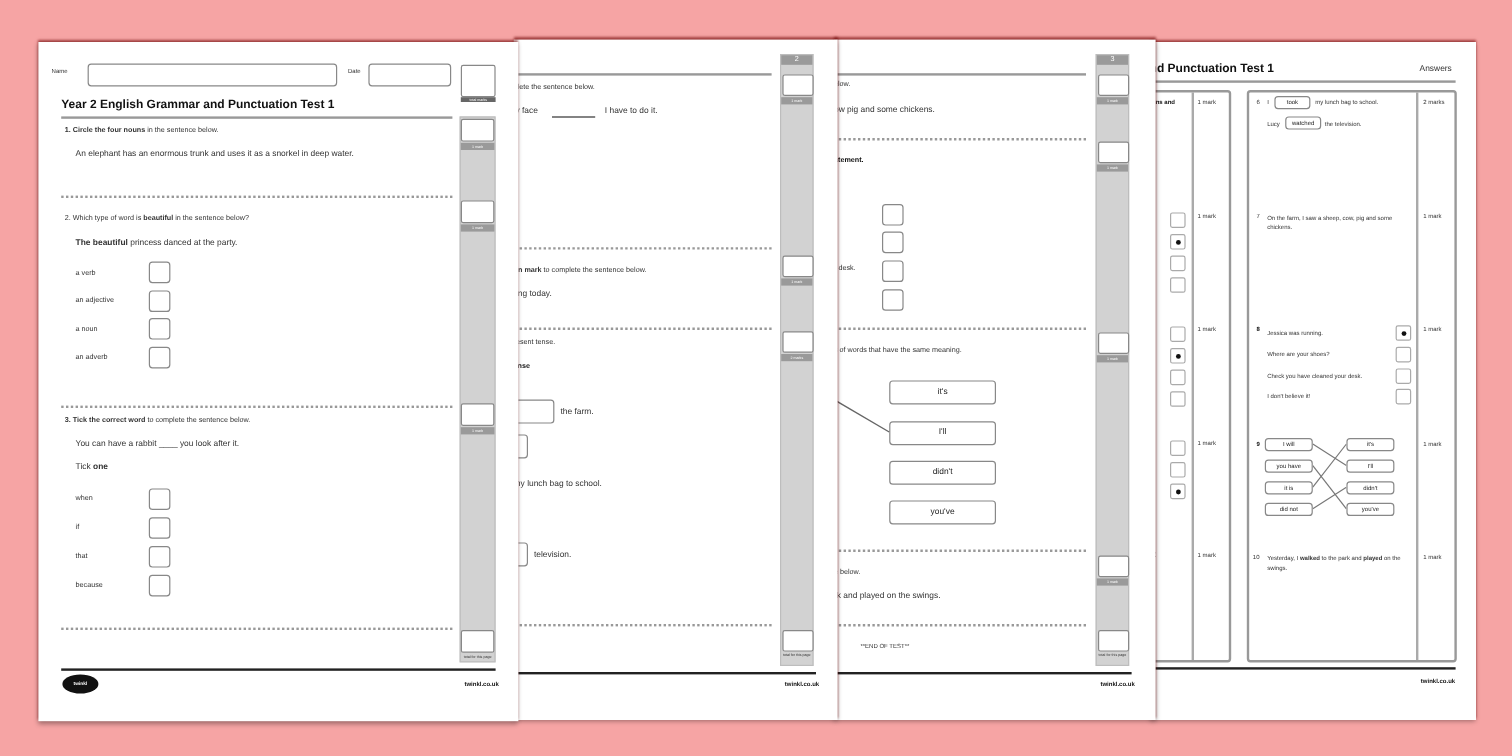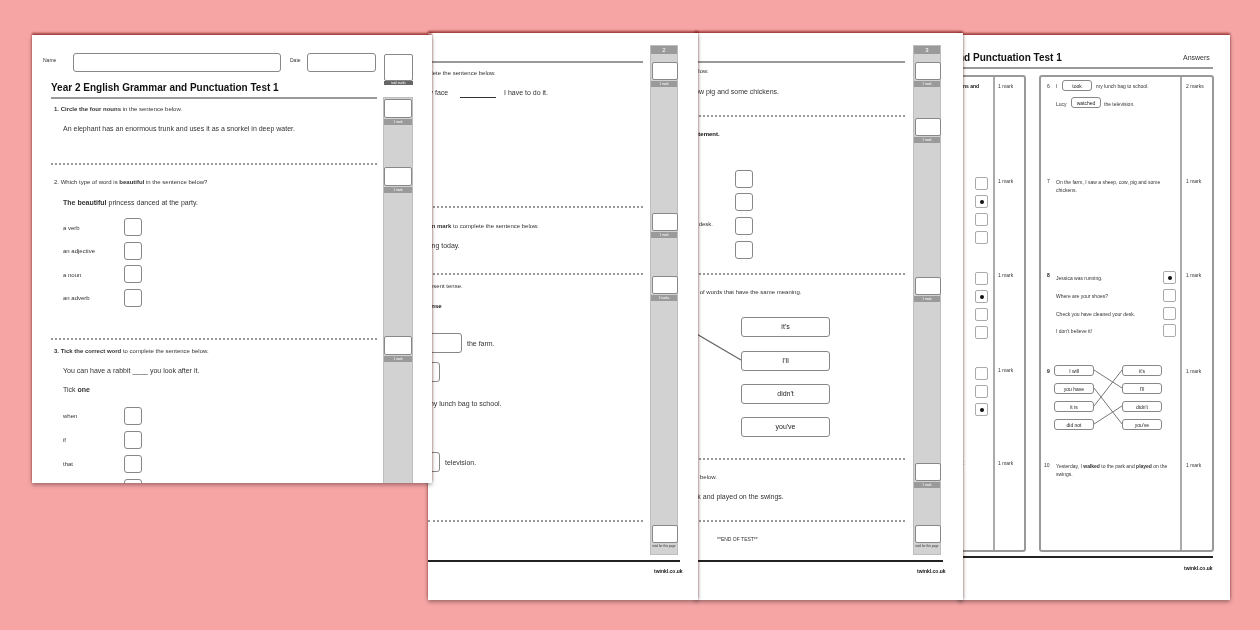--- a/index.html
+++ b/index.html
@@ -186,21 +186,21 @@
   <div class="field" style="left:-10px; top:419px; width:22px; height:20px;"></div>
   <div class="txt" style="left:17px; top:426px; font-size:7px;">television.</div>
   <div class="dots" style="left:0; top:487px; width:215px;"></div>
   <div class="mbox" style="left:224px; top:492px; width:26px; height:18px;"></div>
   <div class="mlabel" style="left:223px; top:511px; width:26px; background:transparent; color:#333; line-height:4px;">total for this page</div>
 
   <div class="hr-dark" style="left:0; top:527px; width:252px;"></div>
   <div class="txt bold" style="left:226px; top:535px; font-size:5px;">twinkl.co.uk</div>
 </div>
 
-<div class="page" style="left:32px; top:35px; width:400px; height:448px;">
+<div class="page" style="left:32px; top:35px; width:400px; height:566px;">
   <div class="txt" style="left:11px; top:22px; font-size:5px;">Name</div>
   <div class="field" style="left:41px; top:18px; width:208px; height:19px;"></div>
   <div class="txt" style="left:258px; top:22px; font-size:5px;">Date</div>
   <div class="field" style="left:275px; top:18px; width:69px; height:19px;"></div>
   <div class="mbox" style="left:352px; top:19px; width:29px; height:27px;"></div>
   <div class="mlabel" style="left:352px; top:46px; width:29px; background:#666; height:4px; line-height:4px;">total marks</div>
 
   <div class="txt bold" style="left:19px; top:47px; font-size:10px;">Year 2 English Grammar and Punctuation Test 1</div>
   <div class="hr" style="left:19px; top:62px; width:326px;"></div>
 

